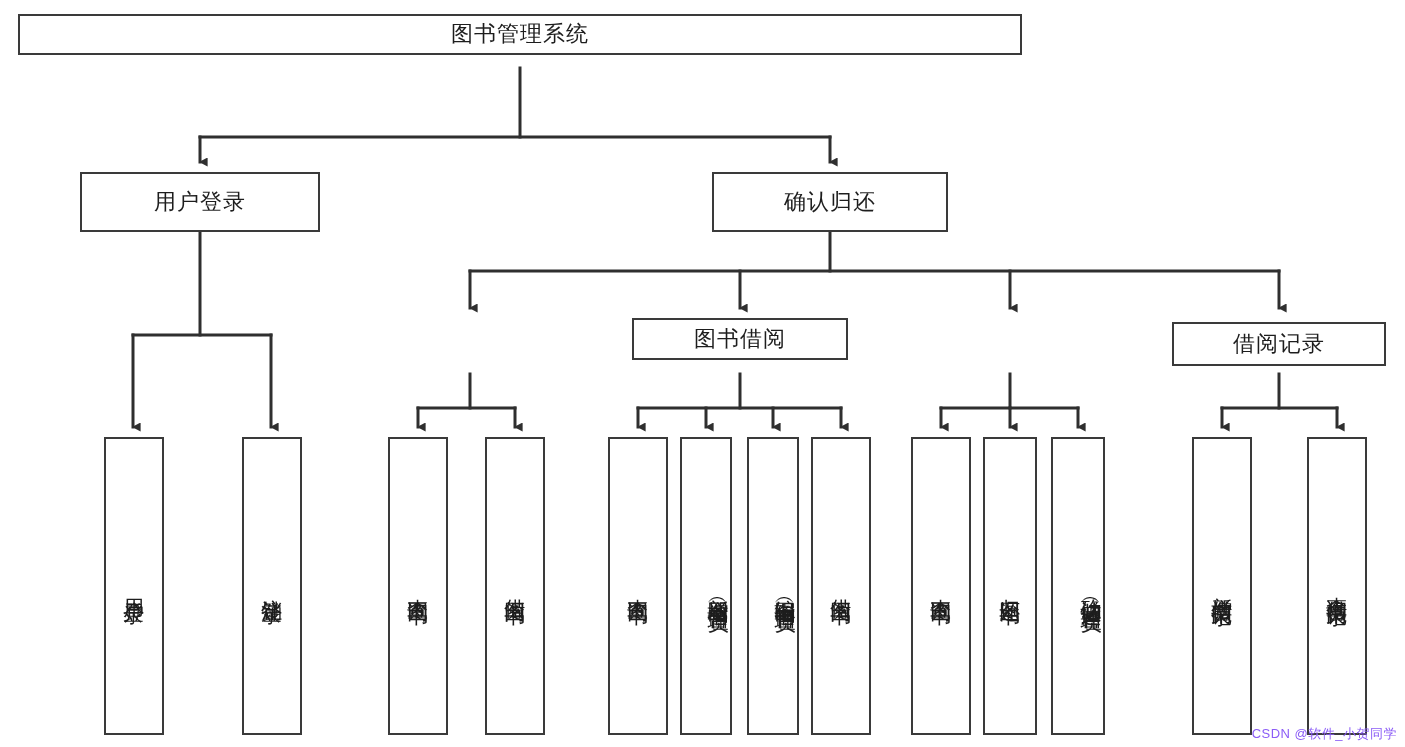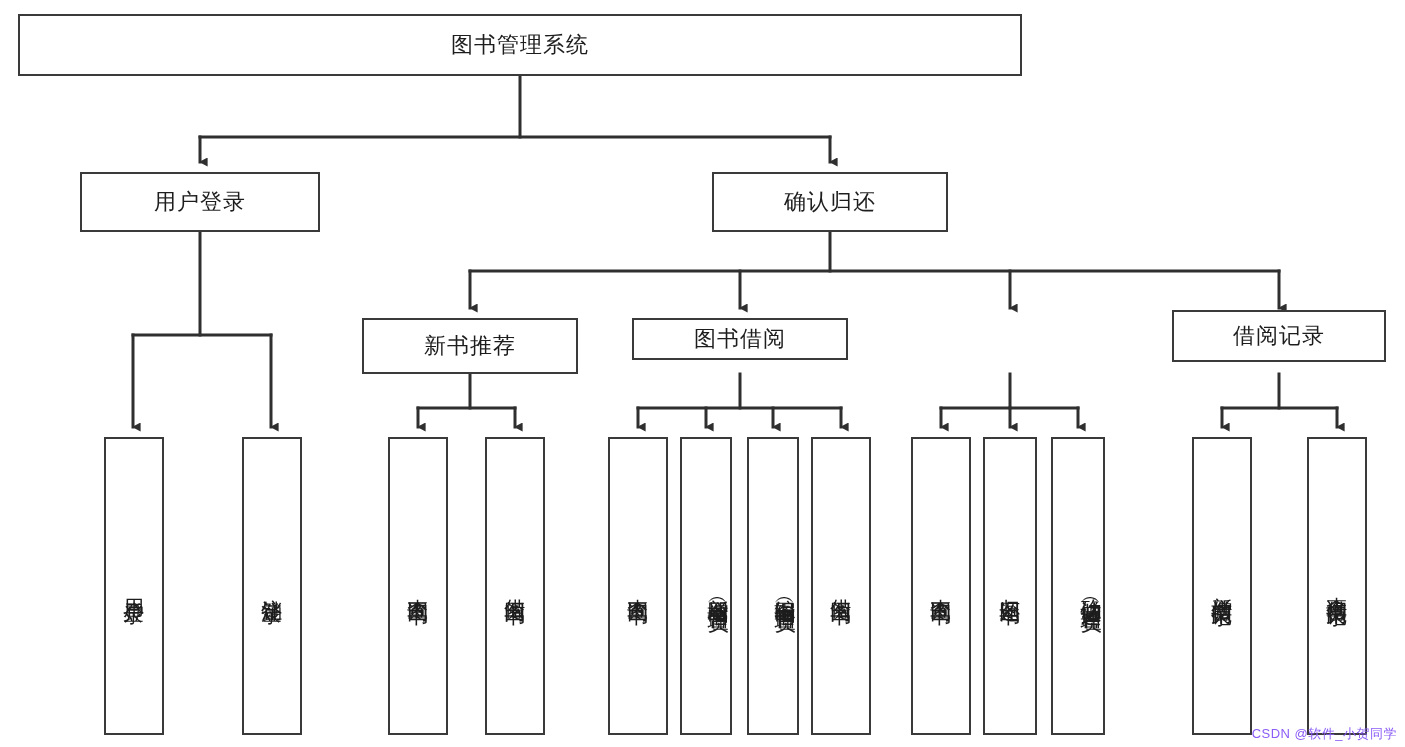--- a/index.html
+++ b/index.html
@@ -116,38 +116,35 @@
       <path d="M1010,408 L1010,427" marker-end="url(#arrowhead)"></path>
       <path d="M1078,408 L1078,427" marker-end="url(#arrowhead)"></path>
 
       <path d="M1279,374 L1279,408"></path>
       <path d="M1222,408 L1337,408"></path>
       <path d="M1222,408 L1222,427" marker-end="url(#arrowhead)"></path>
       <path d="M1337,408 L1337,427" marker-end="url(#arrowhead)"></path>
     </g>
   </svg>
 
-  <div class="node-box horizontal" style="left:18px; top:14px; width:1004px; height:62px;">
+  <div class="node-box horizontal" style="left:18px; top:14px; width:1004px; height:41px;">
     <span class="node-label">图书管理系统</span>
   </div>
 
   <div class="node-box horizontal" style="left:80px; top:172px; width:240px; height:60px;">
     <span class="node-label">用户登录</span>
   </div>
   <div class="node-box horizontal" style="left:712px; top:172px; width:236px; height:60px;">
     <span class="node-label">确认归还</span>
   </div>
 
-  <div class="node-box horizontal" style="left:362px; top:318px; width:216px; height:56px;">
-    <span class="node-label">新书推荐</span>
-  </div>
   <div class="node-box horizontal" style="left:632px; top:318px; width:216px; height:42px;">
     <span class="node-label">图书借阅</span>
   </div>
-  <div class="node-box horizontal" style="left:1172px; top:310px; width:214px; height:52px;">
+  <div class="node-box horizontal" style="left:1172px; top:322px; width:214px; height:44px;">
     <span class="node-label">借阅记录</span>
   </div>
 
   <div class="node-box vertical centered" style="left:104px; top:437px; width:60px; height:298px;">
     <span class="node-label">用户登录</span>
   </div>
   <div class="node-box vertical centered" style="left:242px; top:437px; width:60px; height:298px;">
     <span class="node-label">注销登录</span>
   </div>
 

